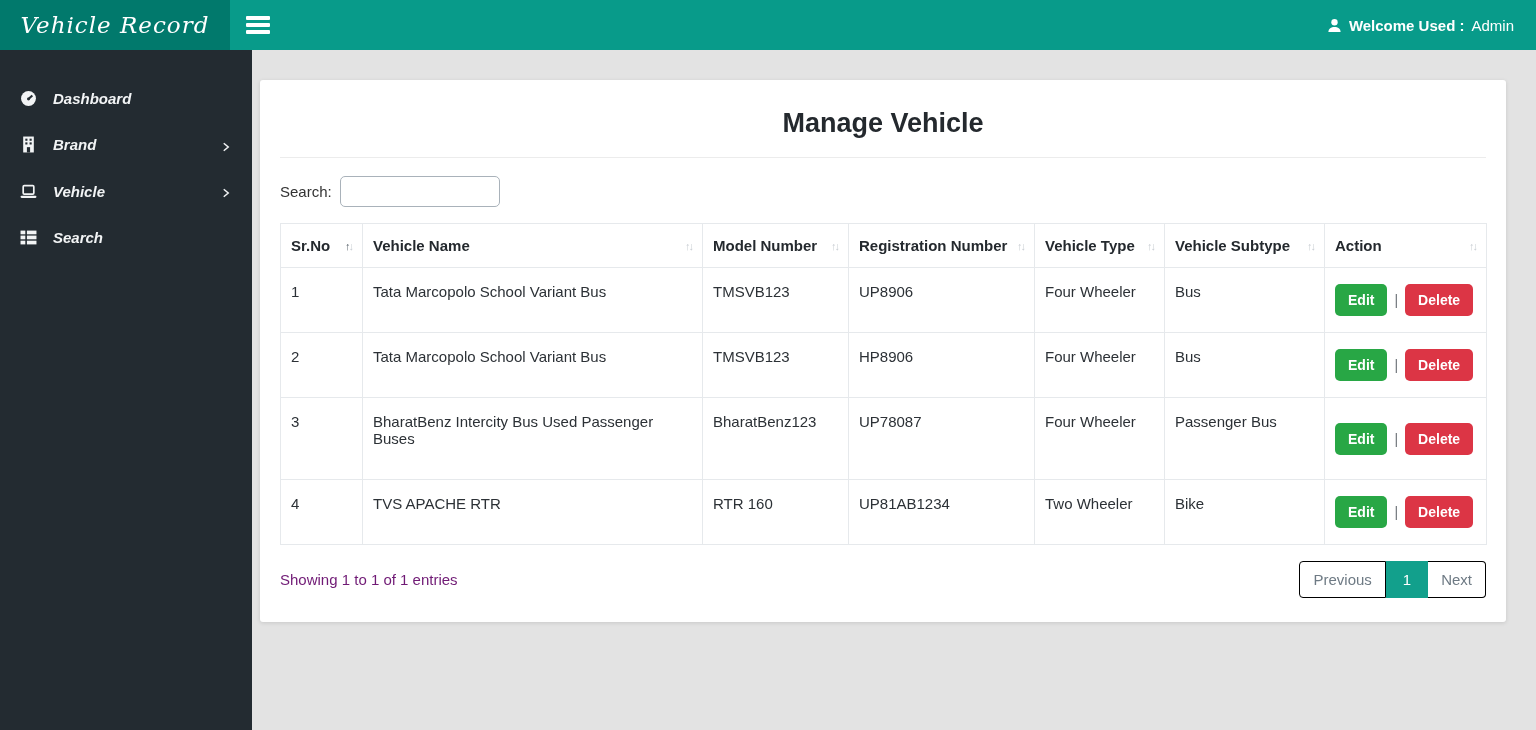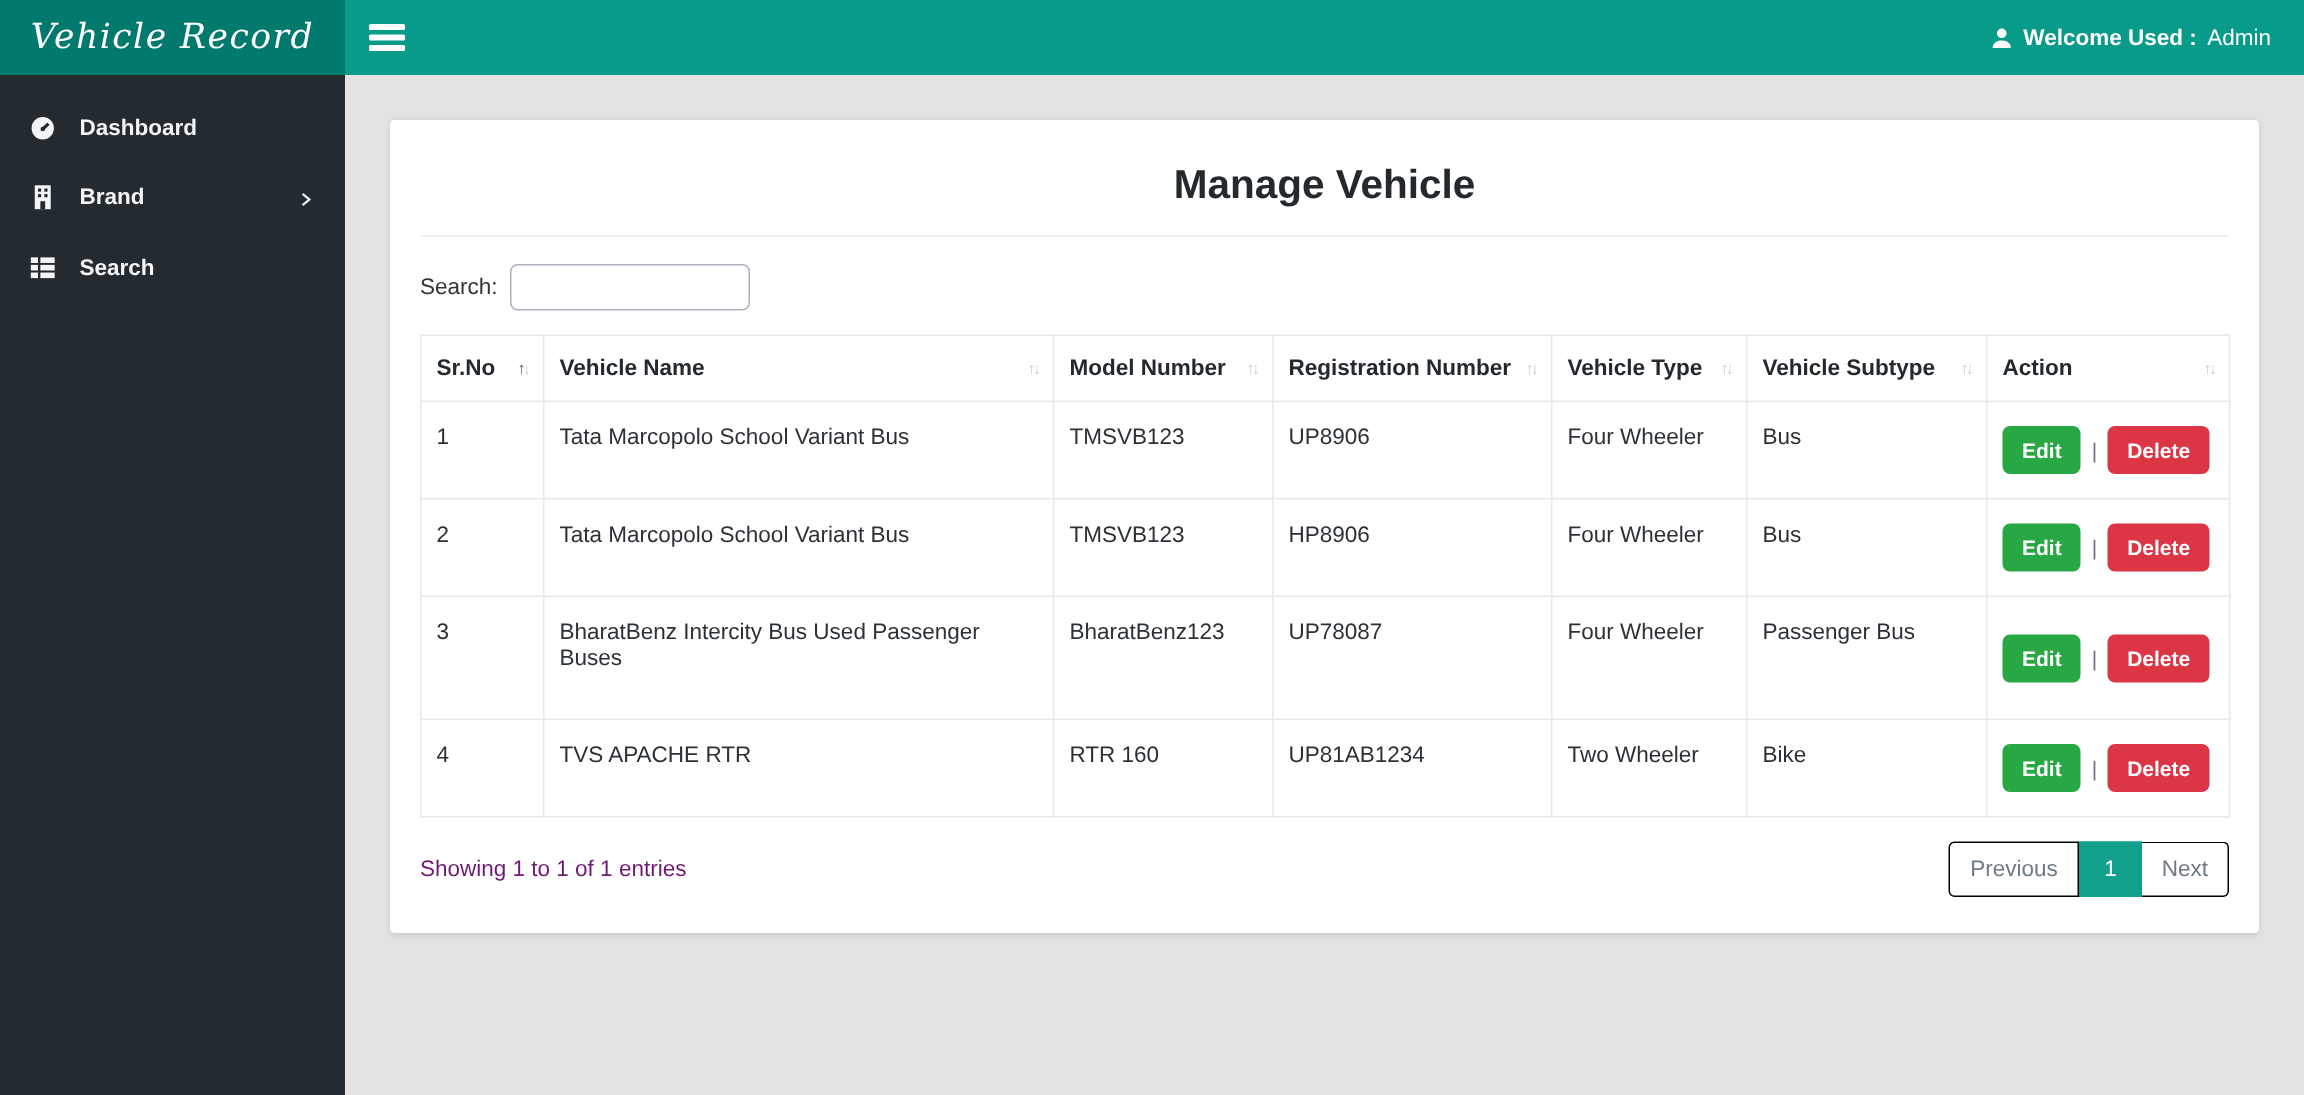--- a/index.html
+++ b/index.html
@@ -12,21 +12,21 @@
   .brand-logo { color:#ffffff; font-family:"DejaVu Serif", serif; font-style:italic; font-size:23px; letter-spacing:1px; cursor:pointer; }
   .nav-area { flex:1; height:50px; background:#089b8a; display:flex; align-items:center; justify-content:space-between; padding:0 22px 0 16px; }
   .menu-toggle { width:26px; cursor:pointer; }
   .menu-toggle .bar { height:3.5px; background:#fff; border-radius:1px; margin:3.5px 0; width:24px; }
   .welcome { display:flex; align-items:center; gap:7px; color:#fff; font-size:15px; }
   .welcome .w-bold { font-weight:700; }
   .welcome .w-user { font-weight:400; }
   .user-ic { width:15px; height:15px; fill:#fff; display:block; }
 
   
-  .sidebar { position:absolute; top:50px; left:0; width:230px; height:680px; background:#232b31; padding-top:12px; }
+  .sidebar { position:absolute; top:50px; left:0; width:252px; height:680px; background:#232b31; padding-top:25px;font-style:italic; }
   .side-item { display:flex; align-items:center; height:46.5px; padding:0 20px 0 20px; color:#f2f4f5; font-size:15px; font-weight:700; cursor:pointer; }
   .side-item .s-icon { width:17px; height:17px; margin-right:16px; display:flex; align-items:center; justify-content:center; flex:0 0 17px; }
   .side-item .s-icon svg { width:17px; height:17px; }
   .side-item .s-label { flex:1; }
   .side-item .chev { width:12px; height:12px; }
   .side-item .chev svg { width:12px; height:12px; }
 
   
   .content { position:absolute; top:50px; left:230px; width:1306px; height:680px; }
   .card { position:absolute; top:30px; left:30px; width:1246px; background:#ffffff; border-radius:3px; box-shadow:0 1px 4px rgba(0,0,0,.12); padding:20px 20px 24px 20px; }
@@ -113,20 +113,34 @@
         </svg>
     </span>
     <span class="s-label">Brand</span>
     <span class="chev">
       <svg viewBox="0 0 16 16" fill="none" stroke="#f2f4f5" stroke-width="2">
           <polyline points="5,3 11,8 5,13"></polyline>
         </svg>
     </span>
   </div>
 
+  <div class="side-item">
+    <span class="s-icon">
+      <svg viewBox="0 0 16 16">
+          <rect x="3" y="2.5" width="10" height="8" rx="1" fill="none" stroke="#f2f4f5" stroke-width="1.6"></rect>
+          <rect x="0.5" y="12" width="15" height="2" rx="1" fill="#f2f4f5"></rect>
+        </svg>
+    </span>
+    <span class="s-label">Vehicle</span>
+    <span class="chev">
+      <svg viewBox="0 0 16 16" fill="none" stroke="#f2f4f5" stroke-width="2">
+          <polyline points="5,3 11,8 5,13"></polyline>
+        </svg>
+    </span>
+  </div>
 
 
   <div class="side-item">
     <span class="s-icon">
       <svg viewBox="0 0 16 16" fill="#f2f4f5">
           <rect x="0.5" y="1.5" width="4.5" height="3.5"></rect>
           <rect x="6.5" y="1.5" width="9" height="3.5"></rect>
           <rect x="0.5" y="6.2" width="4.5" height="3.5"></rect>
           <rect x="6.5" y="6.2" width="9" height="3.5"></rect>
           <rect x="0.5" y="11" width="4.5" height="3.5"></rect>

